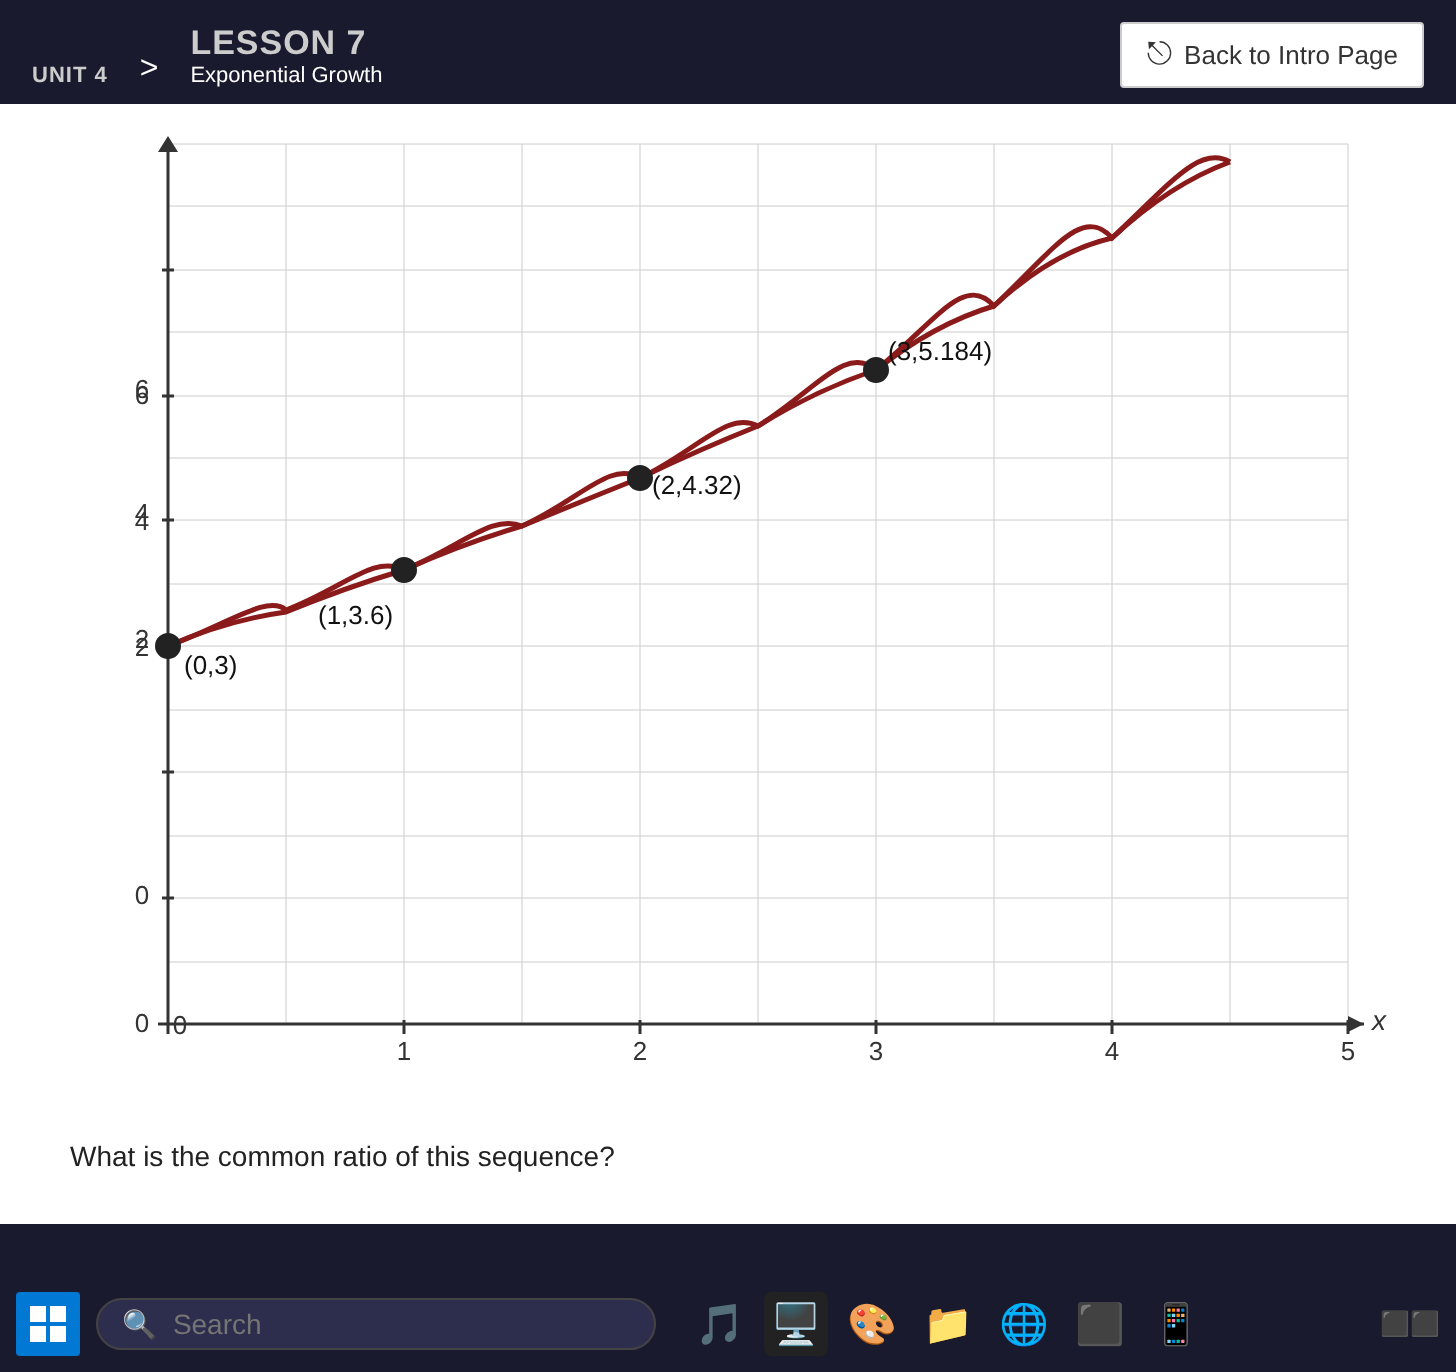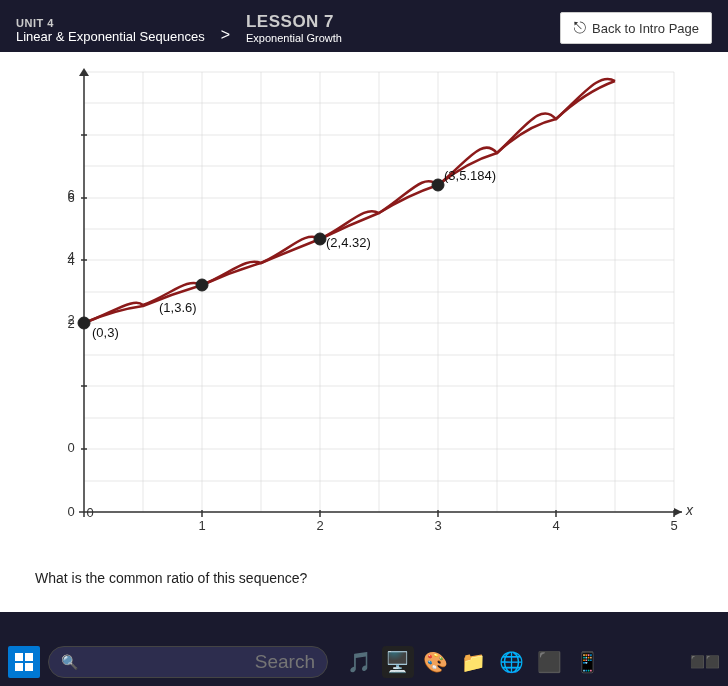--- a/index.html
+++ b/index.html
@@ -194,21 +194,20 @@
       font-style: italic;
       fill: #333;
     }
   </style>
 </head>
 <body>
 
 <div class="header">
   <div class="unit-info">
     <span class="unit-label">UNIT 4</span>
-    <span class="unit-title">Linear &amp; Exponential Sequences</span>
   </div>
   <span class="chevron">&gt;</span>
   <div class="lesson-info">
     <span class="lesson-label">LESSON 7</span>
     <span class="lesson-title">Exponential Growth</span>
   </div>
   <button class="back-btn">
     <span style="font-size:16px;">⎋</span>
     <span>Back to Intro Page</span>
   </button>
@@ -317,21 +316,21 @@
   <div class="taskbar-start">
     <svg width="18" height="18" viewBox="0 0 18 18">
       <rect x="0" y="0" width="8" height="8" fill="white"></rect>
       <rect x="10" y="0" width="8" height="8" fill="white"></rect>
       <rect x="0" y="10" width="8" height="8" fill="white"></rect>
       <rect x="10" y="10" width="8" height="8" fill="white"></rect>
     </svg>
   </div>
   <div class="taskbar-search">
     <span style="color:#aaa; font-size:14px;">🔍</span>
-    <input type="text" style="background: transparent; border: none; color: #f97316; font-size: 19px; outline: none; width: 100%; text-align: right;" placeholder="Search">
+    <input type="text" style="background: transparent; border: none; color: #f97316; font-size: 14px; outline: none; width: 100%;" placeholder="Search">
   </div>
 
   <div style="display:flex; align-items:center; gap:6px; margin-left:8px;">
 
     <div class="taskbar-icon" style="font-size:20px;">🎵</div>
     <div class="taskbar-icon" style="font-size:20px; background:#222;">🖥️</div>
     <div class="taskbar-icon" style="font-size:20px;">🎨</div>
     <div class="taskbar-icon" style="font-size:20px;">📁</div>
     <div class="taskbar-icon" style="font-size:20px;">🌐</div>
     <div class="taskbar-icon" style="font-size:20px;">⬛</div>

